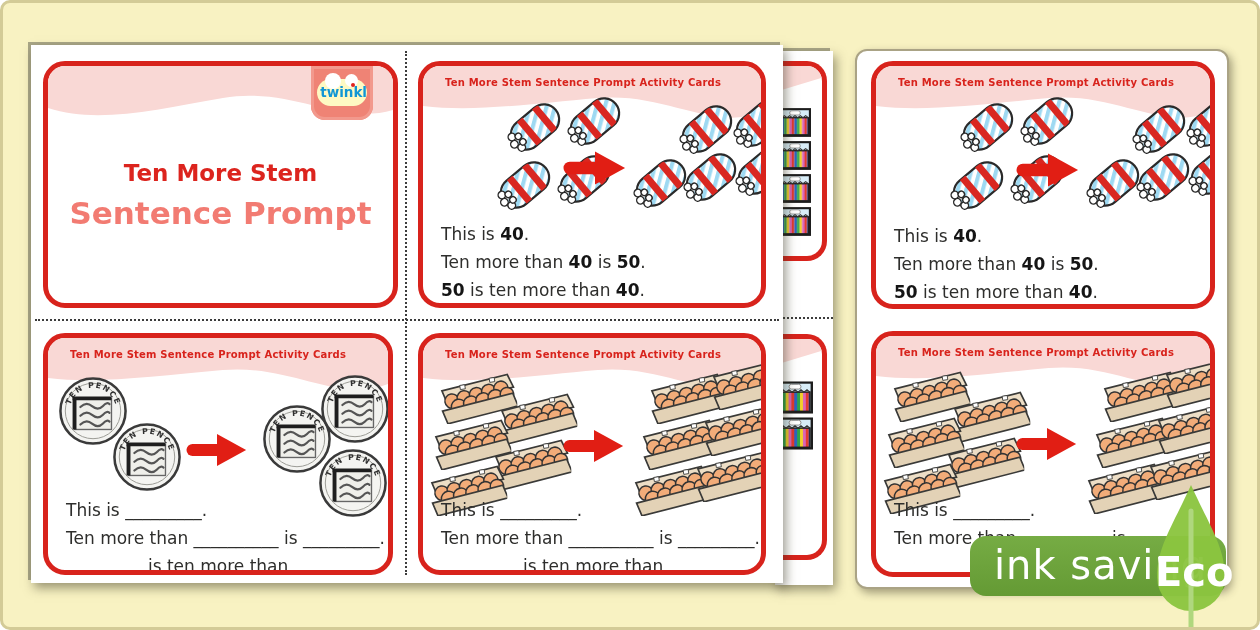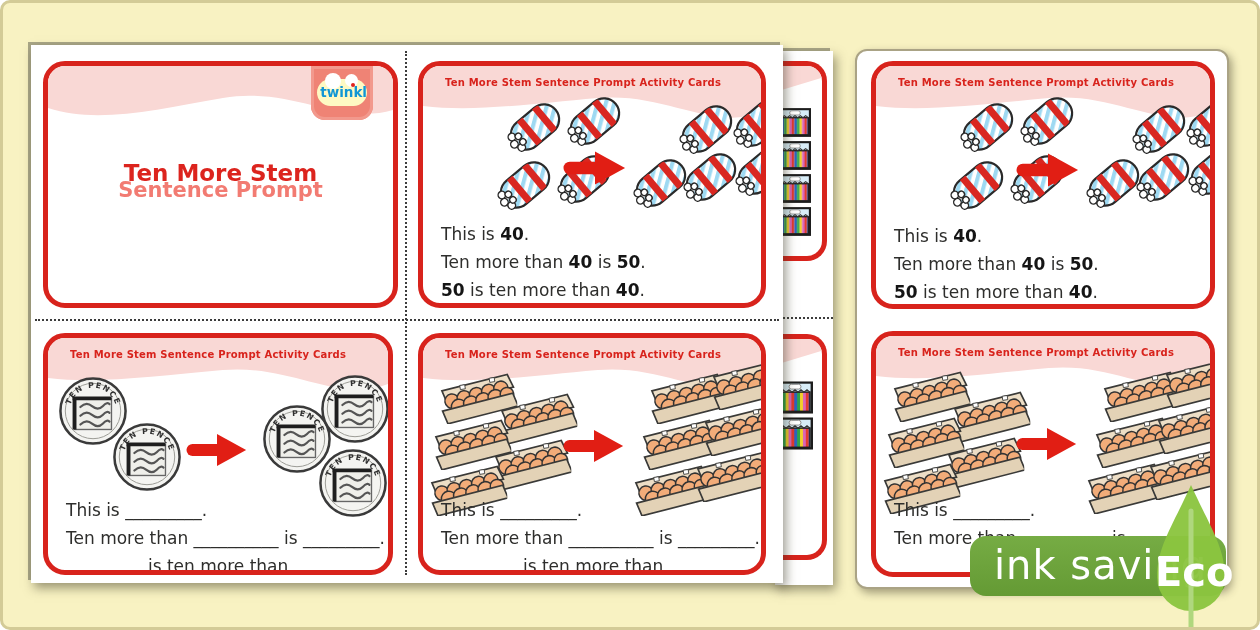--- a/index.html
+++ b/index.html
@@ -14,21 +14,21 @@
   .chead{position:absolute;left:22px;top:11px;font-size:10px;font-weight:bold;
          color:var(--red,#D8231C);letter-spacing:.2px;z-index:3;}
   .fig{position:absolute;left:0;top:0;right:0;bottom:0;z-index:2;}
   .icon{position:absolute;}
   .arrow{position:absolute;z-index:2;}
   .sent{position:absolute;left:18px;font-size:17px;color:#2e2e2c;z-index:3;white-space:nowrap;text-align:center;}
   .sent .num{font-weight:bold;color:#151515;}
   
   .tcard-text{position:absolute;left:0;right:0;text-align:center;z-index:3;}
   .t1{top:94px;font-size:23px;font-weight:800;color:var(--titleRed,#DC241E);}
-  .t2{top:112px;font-size:21px;font-weight:800;color:var(--salmon,#F27B72);}
+  .t2{top:129px;font-size:31px;font-weight:800;color:var(--salmon,#F27B72);}
   .t3{top:168px;font-size:25px;font-weight:500;color:var(--titleRed,#DC241E);}
   .twinkl-tab{position:absolute;top:0;width:62px;height:54px;background:#EF8375;
               border-radius:0 0 14px 14px;z-index:4;box-shadow:inset 0 0 0 3px #f2998d;}
   .twinkl-cloud{position:absolute;left:6px;top:13px;width:50px;height:27px;background:#fef9c3;border-radius:14px;
                 text-align:right;line-height:27px;font-size:13.5px;font-weight:bold;color:#1096D5;}
   .twinkl-cloud:before{content:"";position:absolute;left:8px;top:-6px;width:16px;height:16px;background:#fff;border-radius:50%;}
   .twinkl-cloud:after{content:"";position:absolute;right:9px;top:-5px;width:13px;height:13px;background:#fff;border-radius:50%;}
   .twinkl-dot{position:absolute;left:34px;top:4px;width:4px;height:4px;border-radius:50%;background:#E0231C;z-index:2;}
   
   .vdash{position:absolute;width:0;border-left:2px dotted #3c3c3c;z-index:5;}

